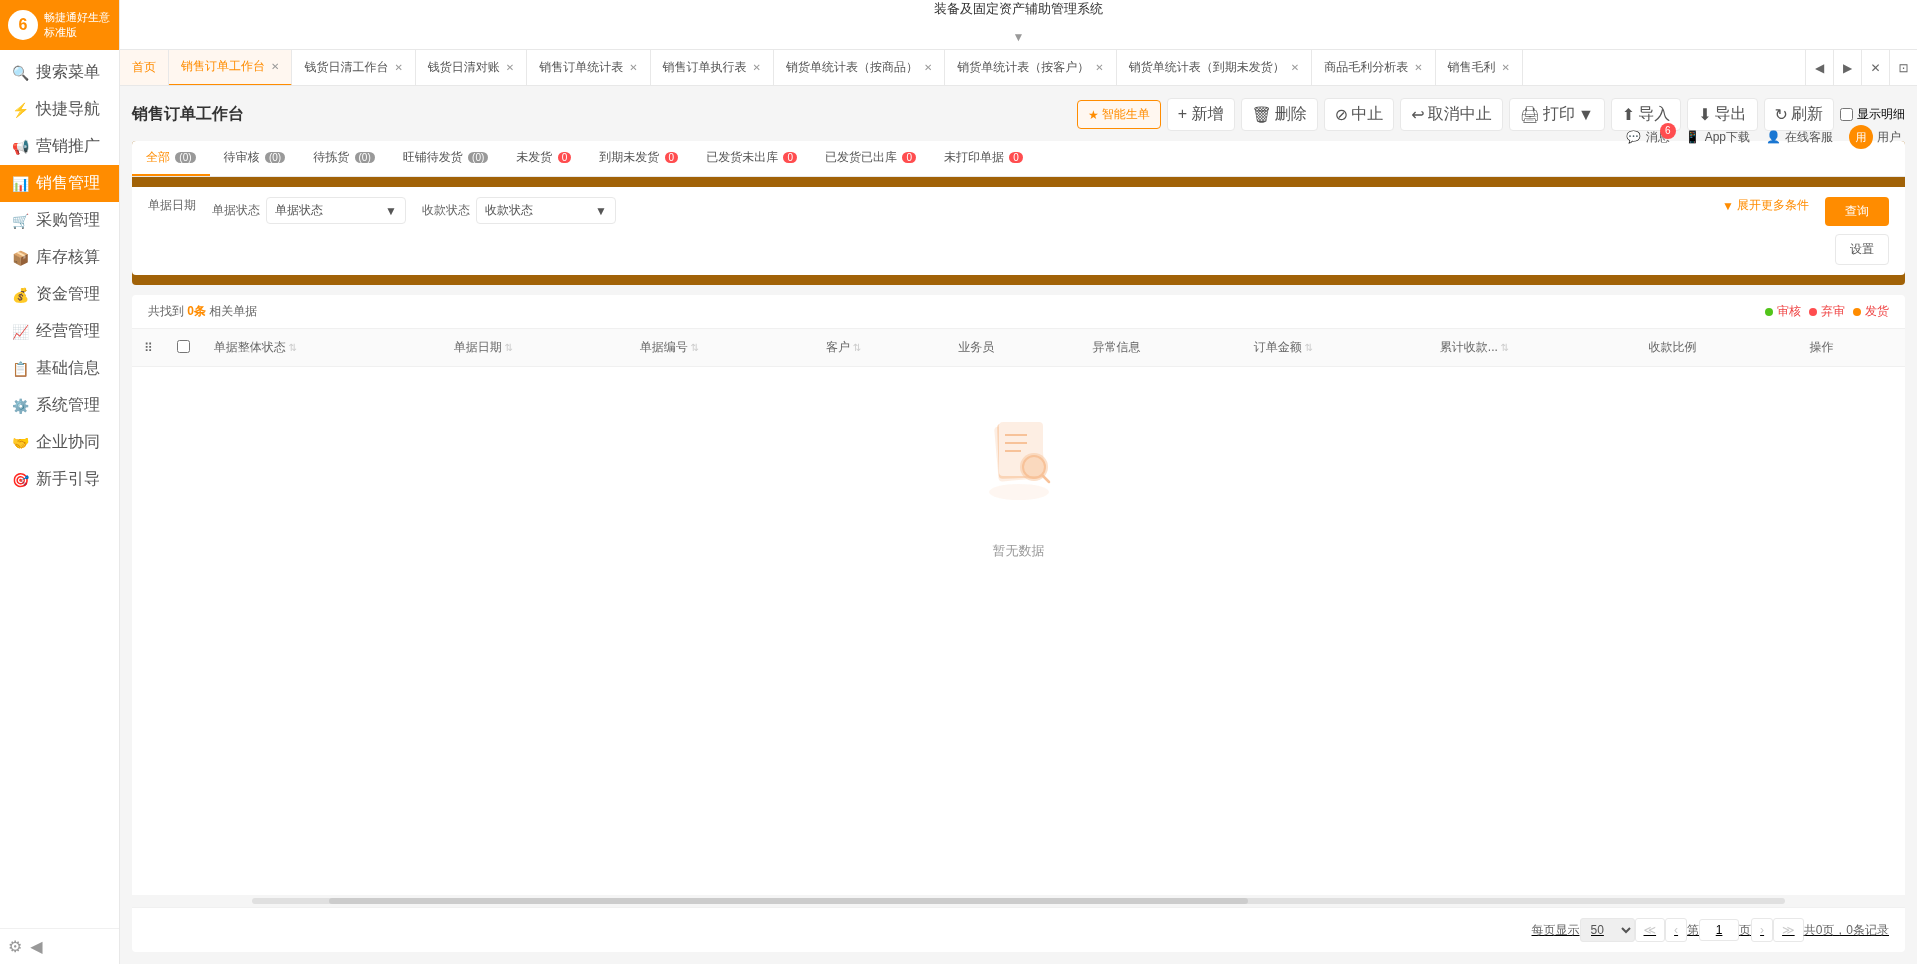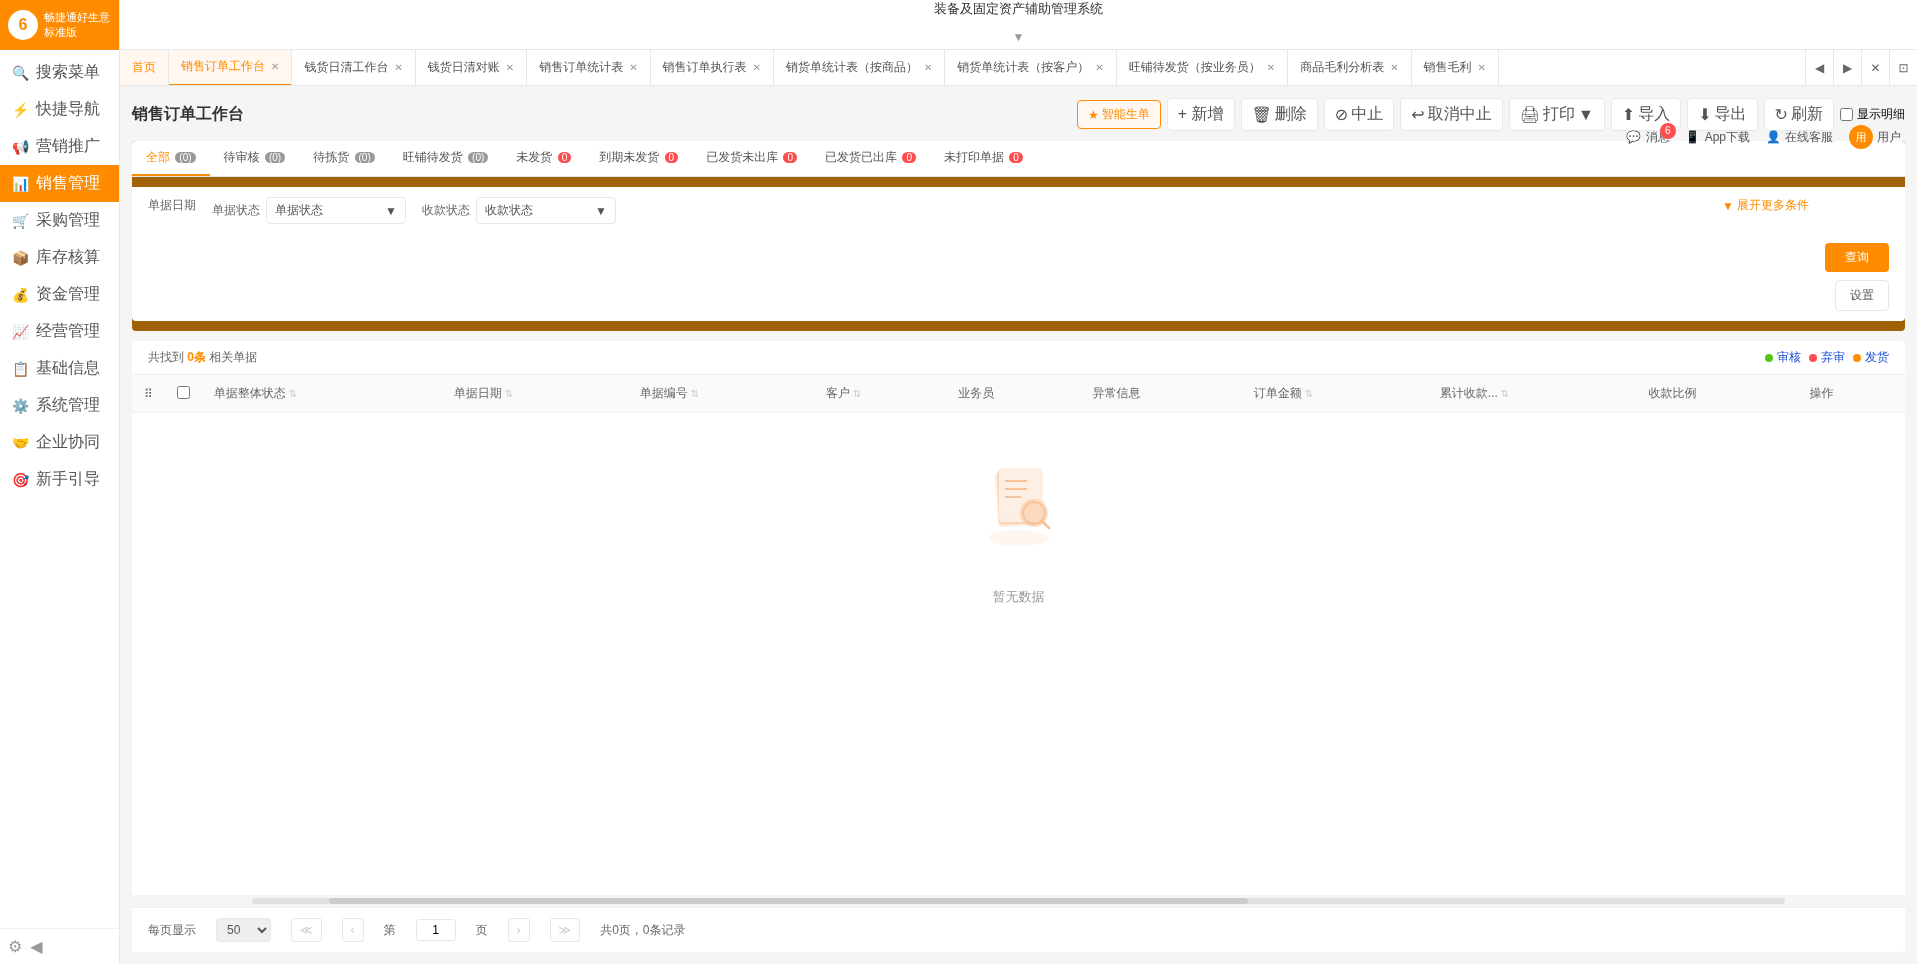--- a/index.html
+++ b/index.html
@@ -59,50 +59,50 @@
     
     .filter-area { background: #fff; padding: 10px 16px; border-radius: 0 0 4px 4px; margin-bottom: 10px; }
     .filter-item { display: flex; align-items: center; gap: 6px; }
     .filter-label { color: #666; font-size: 12px; white-space: nowrap; }
     .filter-date-options { display: flex; align-items: center; gap: 4px; }
     .filter-date-opt { padding: 2px 6px; border-radius: 3px; cursor: pointer; color: #555; font-size: 12px; }
     .filter-date-opt.active { background: #ff8c00; color: #fff; border-radius: 3px; }
     .filter-date-range { font-size: 11px; color: #888; margin-top: 2px; }
     .filter-select { border: 1px solid #e8e8e8; border-radius: 4px; padding: 4px 8px; font-size: 12px; color: #555; background: #fff; cursor: pointer; min-width: 120px; display: flex; align-items: center; justify-content: space-between; }
     .expand-btn { display: flex; align-items: center; gap: 3px; color: #ff8c00; cursor: pointer; font-size: 12px; margin-left: auto; }
-    .query-btn { background: #ff8c00; color: #fff; border: none; padding: 6px 20px; border-radius: 4px; cursor: pointer; font-size: 12px; margin-top: 46px; }
+    .query-btn { background: #ff8c00; color: #fff; border: none; padding: 6px 20px; border-radius: 4px; cursor: pointer; font-size: 12px; }
     .settings-btn { border: 1px solid #e8e8e8; background: #fff; padding: 6px 14px; border-radius: 4px; cursor: pointer; font-size: 12px; color: #555; margin-top: 4px; display: block; }
 
     
     .table-area { background: #fff; border-radius: 4px; flex: 1; overflow: hidden; display: flex; flex-direction: column; }
     .table-toolbar { padding: 8px 16px; display: flex; align-items: center; justify-content: space-between; border-bottom: 1px solid #f0f0f0; }
     .table-count { color: #666; font-size: 12px; }
     .table-count strong { color: #ff8c00; }
     .table-right-actions { display: flex; align-items: center; gap: 8px; }
-    .table-action-btn { display: flex; align-items: center; gap: 2px; color: #1d4ed8; font-size: 12px; cursor: pointer; }
+    .table-action-btn { display: flex; align-items: center; gap: 2px; color: #ef4444; font-size: 12px; cursor: pointer; }
     .table-action-btn .dot { width: 8px; height: 8px; border-radius: 50%; display: inline-block; margin-right: 2px; }
     .dot-green { background: #52c41a; }
     .dot-red { background: #ff4d4f; }
     .dot-orange { background: #ff8c00; }
 
     
     .data-table { width: 100%; border-collapse: collapse; font-size: 12px; }
     .data-table th { padding: 10px 12px; text-align: left; background: #fafafa; color: #666; border-bottom: 1px solid #f0f0f0; white-space: nowrap; font-weight: normal; }
     .data-table th.sortable { cursor: pointer; }
     .data-table th.sortable::after { content: ' ⇅'; font-size: 10px; color: #ccc; }
     .checkbox-cell { width: 30px; text-align: center; }
     .drag-cell { width: 20px; color: #ccc; cursor: grab; text-align: center; }
 
     
     .empty-state { flex: 1; display: flex; flex-direction: column; align-items: center; justify-content: center; padding: 40px; }
     .empty-icon { font-size: 80px; color: #f5a96e; margin-bottom: 16px; opacity: 0.7; }
     .empty-text { color: #999; font-size: 13px; }
 
     
-    .pagination { padding: 10px 16px; border-top: 1px solid #f0f0f0; display: flex; align-items: center; justify-content: flex-start; gap: 20px; }
+    .pagination { padding: 10px 16px; border-top: 1px solid #f0f0f0; display: flex; align-items: center; justify-content: flex-end; gap: 0; text-decoration: underline; }
     .pagination-item { padding: 4px 8px; border: 1px solid #e8e8e8; border-radius: 3px; cursor: pointer; color: #555; font-size: 12px; background: #fff; }
     .pagination-item.disabled { color: #ccc; cursor: default; }
     .pagination-text { color: #666; font-size: 12px; }
     .pagination-input { width: 40px; border: 1px solid #e8e8e8; border-radius: 3px; padding: 3px 4px; text-align: center; font-size: 12px; }
     .per-page-select { border: 1px solid #e8e8e8; border-radius: 3px; padding: 3px 6px; font-size: 12px; color: #555; }
 
     
     .scroll-bar-area { height: 12px; background: #f5f5f5; display: flex; align-items: center; padding: 0 120px; }
     .scroll-bar-track { flex: 1; height: 6px; background: #e0e0e0; border-radius: 3px; position: relative; }
     .scroll-bar-thumb { position: absolute; left: 5%; width: 60%; height: 6px; background: #ccc; border-radius: 3px; }
@@ -233,21 +233,21 @@
     </div>
     <div class="tab">
       <span>销货单统计表（按商品）</span>
       <span class="tab-close">✕</span>
     </div>
     <div class="tab">
       <span>销货单统计表（按客户）</span>
       <span class="tab-close">✕</span>
     </div>
     <div class="tab">
-      <span>旺铺待发货（按业务员）</span>
+      <span>销货单统计表（到期未发货）</span>
       <span class="tab-close">✕</span>
     </div>
     <div class="tab">
       <span>商品毛利分析表</span>
       <span class="tab-close">✕</span>
     </div>
     <div class="tab">
       <span>销售毛利</span>
       <span class="tab-close">✕</span>
     </div>

